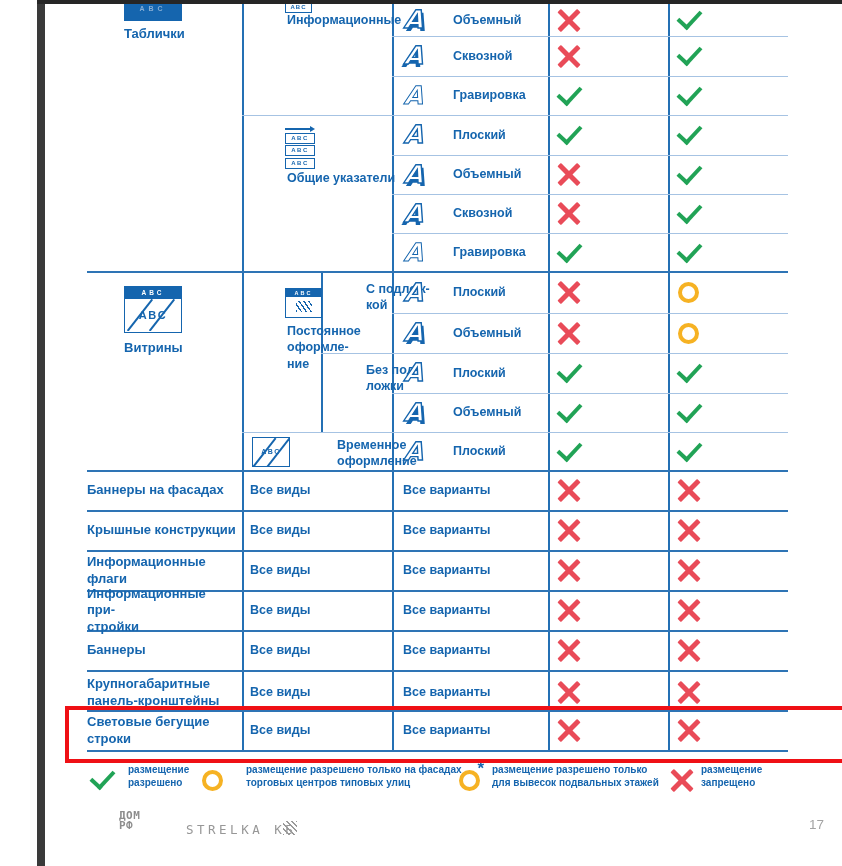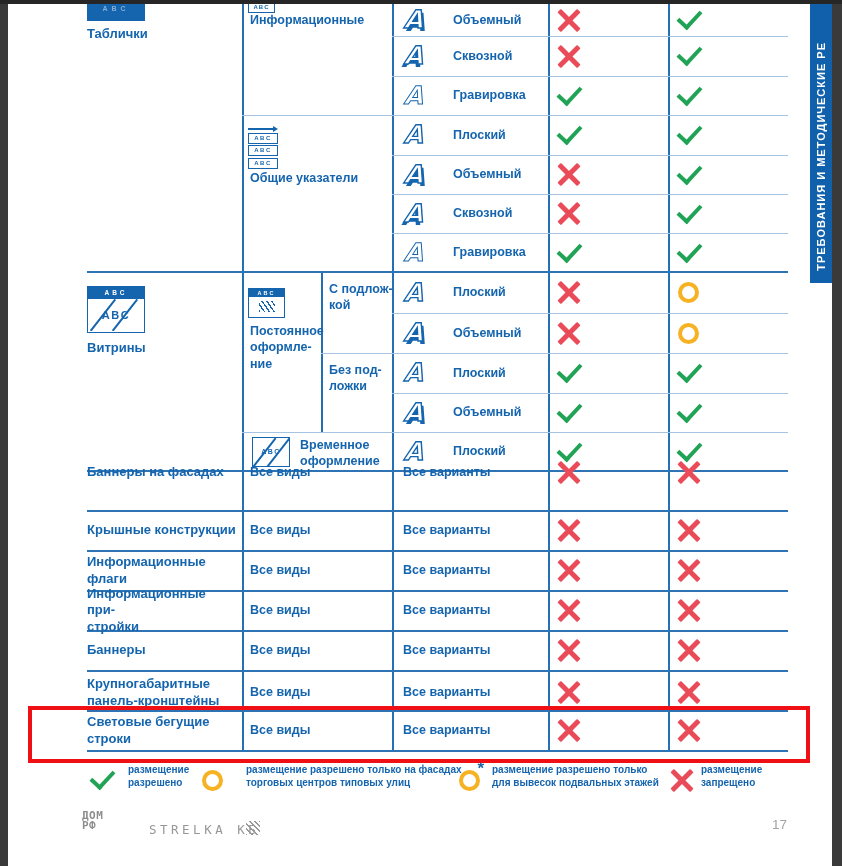--- a/index.html
+++ b/index.html
@@ -1,18 +1,18 @@
 <!DOCTYPE html>
 <html><head>
 <meta charset="utf-8">
 <style>
   html,body{margin:0;padding:0;}
   body{width:842px;height:866px;position:relative;background:#ffffff;
        font-family:"Liberation Sans","DejaVu Sans",sans-serif;overflow:hidden;}
-  .abs{position:absolute;}
+  .abs{position:absolute;margin-left:37px;}
   
   .frame-top{left:0;top:0;width:842px;height:4px;background:#262626;}
   .frame-left{left:0;top:4px;width:8px;height:862px;background:#3a3a3a;}
   .frame-right{left:832px;top:4px;width:10px;height:862px;background:#3a3a3a;}
   .side-band{left:810px;top:4px;width:22px;height:279px;background:#1160ab;overflow:hidden;}
   .side-band .vtext{position:absolute;bottom:12px;left:0;width:22px;
       writing-mode:vertical-rl;transform:rotate(180deg);
       color:#ffffff;font-size:11px;font-weight:bold;letter-spacing:1px;white-space:nowrap;text-align:left;line-height:22px;}
   
   .hl{position:absolute;height:1px;background:#a6c3e3;}
@@ -266,21 +266,21 @@
 </div>
 <div class="vrow" style="top:432px;height:39px;">
   <div class="cellflex">
       <span class="a-icon a-flat">A</span>
       <span class="lbl">Плоский</span>
     </div>
   <span class="mark m-check" style="left:163px;"></span>
   <span class="mark m-check" style="left:283px;"></span>
 </div>
 
-<div class="srow" style="top:453px;height:39px;">
+<div class="srow" style="top:471px;height:39px;">
   <div class="ccell cat pre">Баннеры на фасадах</div>
   <div class="kcell lbl">Все виды</div>
   <div class="acell lbl">Все варианты</div>
   <span class="mark m-x" style="left:468px;"></span>
   <span class="mark m-x" style="left:588px;"></span>
 </div>
 <div class="srow" style="top:511px;height:39px;">
   <div class="ccell cat pre">Крышные конструкции</div>
   <div class="kcell lbl">Все виды</div>
   <div class="acell lbl">Все варианты</div>

